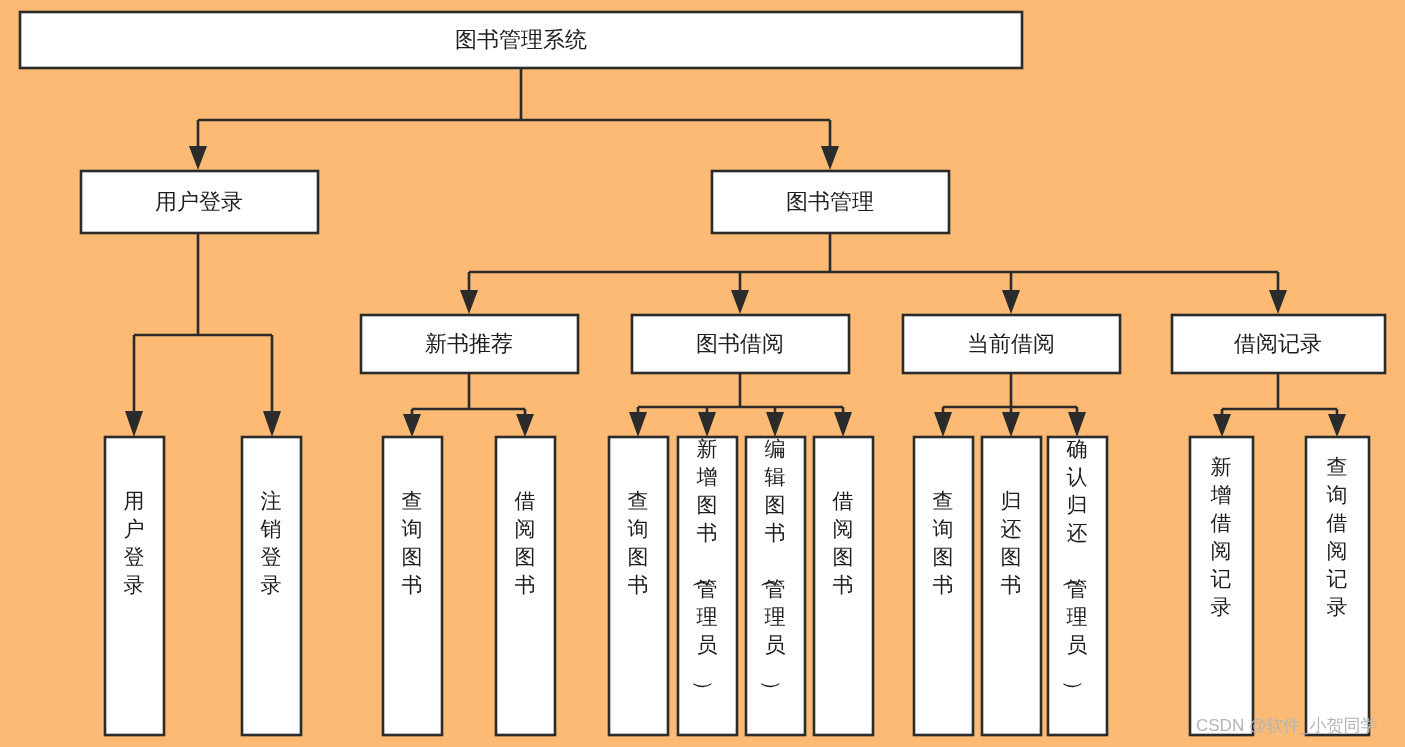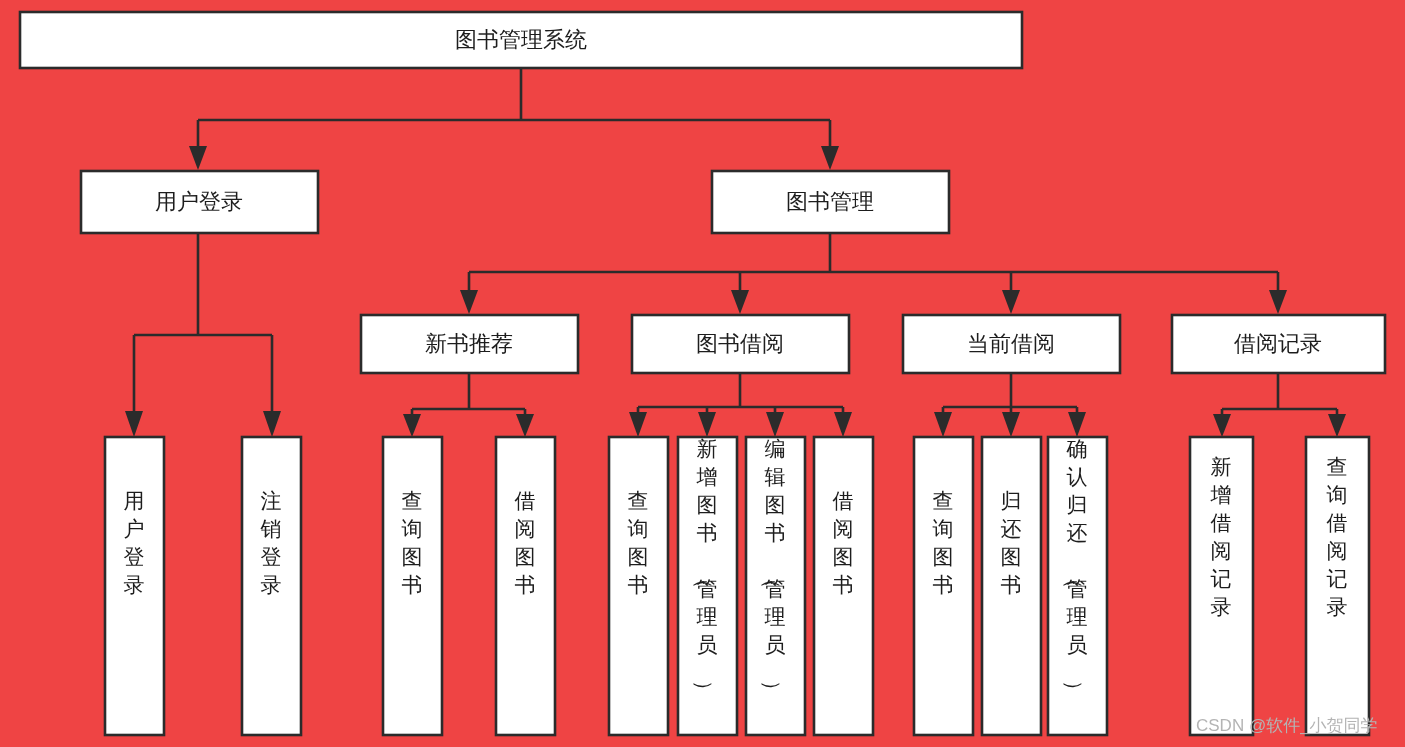--- a/index.html
+++ b/index.html
@@ -8,21 +8,21 @@
     padding: 0;
     background: #ffffff;
   }
   body {
     font-family: "Liberation Sans", "DejaVu Sans", sans-serif;
   }
   #diagram-root {
     position: relative;
     width: 1405px;
     height: 747px;
-    background: #ef4444;
+    background: #fdba74;
     overflow: hidden;
   }
   svg.diagram-canvas {
     position: absolute;
     left: 0;
     top: 0;
     width: 1405px;
     height: 747px;
     display: block;
   }

